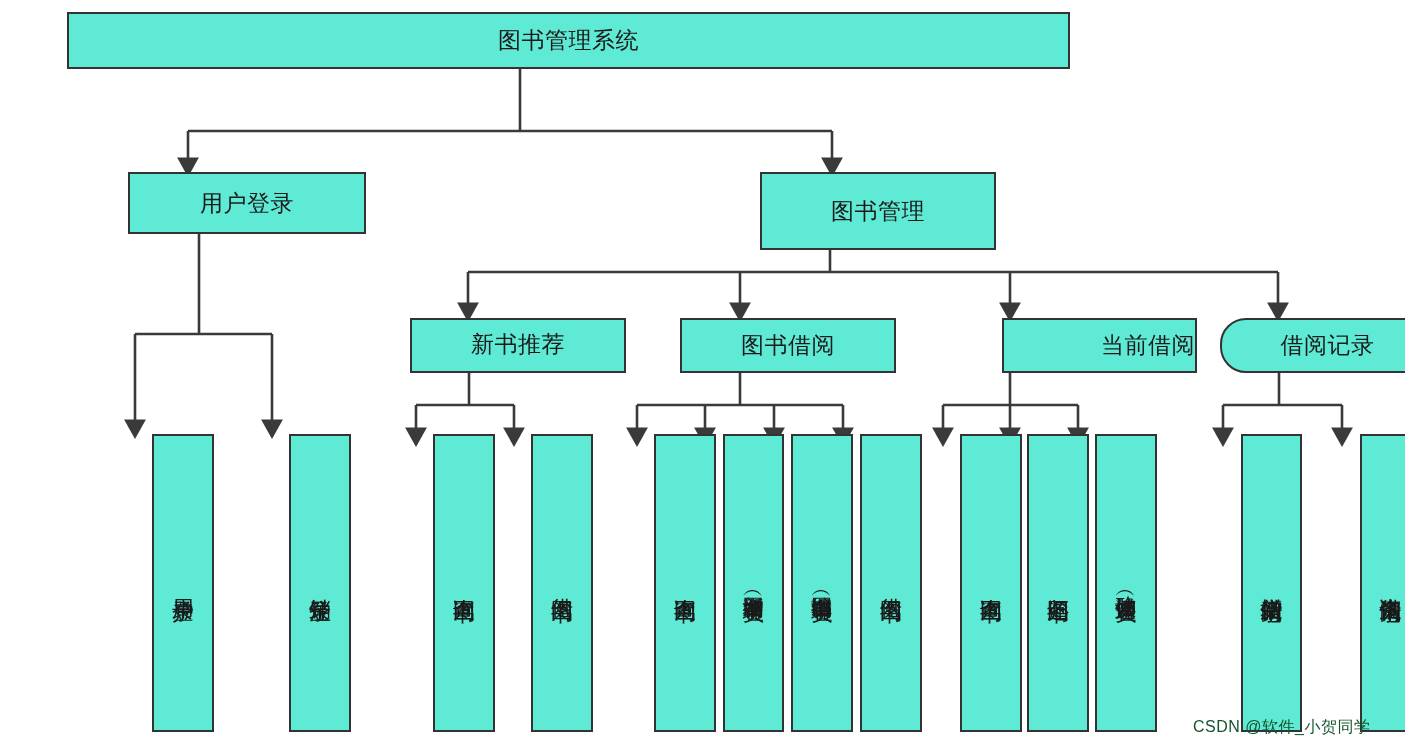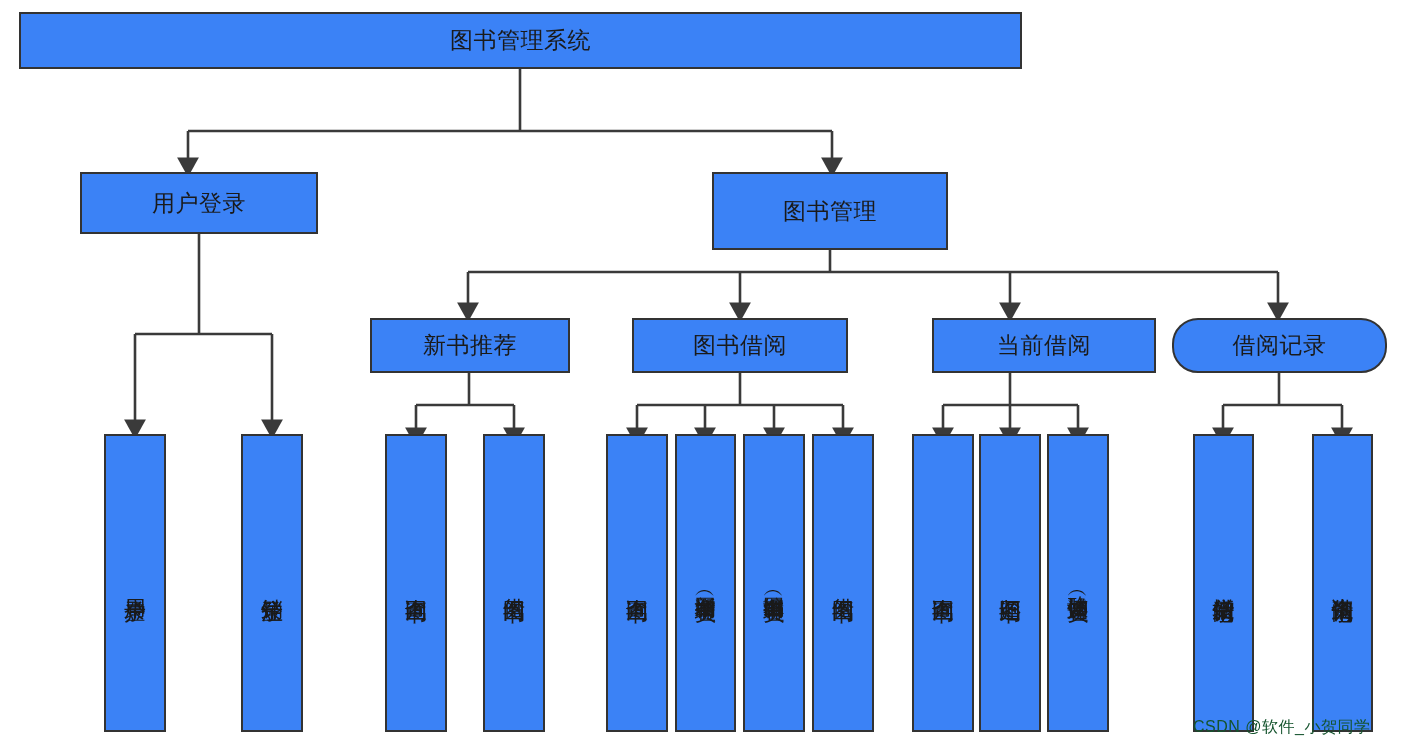--- a/index.html
+++ b/index.html
@@ -23,25 +23,26 @@
     left: 0;
     top: 0;
     width: 1405px;
     height: 747px;
     pointer-events: none;
   }
   .node {
     position: absolute;
     box-sizing: border-box;
     border: 2.5px solid #333333;
-    background: #3b82f6;
+    background: #5eead4;
     display: flex;
     align-items: center;
     justify-content: center;
     color: #1a1a1a;
+    margin-left: 48px;
   }
   .node .label {
     display: block;
     text-align: center;
     line-height: 1.05;
     white-space: nowrap;
   }
   
   .node.h .label {
     font-size: 23px;
@@ -136,27 +137,27 @@
     <span class="label">图书管理系统</span>
   </div>
 
   <div class="node h" style="left:80px; top:172px; width:238px; height:62px;">
     <span class="label">用户登录</span>
   </div>
   <div class="node h" style="left:712px; top:172px; width:236px; height:78px;">
     <span class="label">图书管理</span>
   </div>
 
-  <div class="node h" style="left:370px; top:318px; width:200px; height:55px;">
+  <div class="node h" style="left:362px; top:318px; width:216px; height:55px;font-family:Liberation Serif, serif;">
     <span class="label">新书推荐</span>
   </div>
   <div class="node h" style="left:632px; top:318px; width:216px; height:55px;">
     <span class="label">图书借阅</span>
   </div>
-  <div class="node h" style="left:932px; top:318px; width:224px; height:55px;">
+  <div class="node h" style="left:954px; top:318px; width:195px; height:55px;justify-content:flex-end;">
     <span class="label">当前借阅</span>
   </div>
   <div class="node h" style="left:1172px; top:318px; width:215px; height:55px;border-radius:26px;">
     <span class="label">借阅记录</span>
   </div>
 
   <div class="node v" style="left:104px; top:434px; width:62px; height:298px;">
     <span class="label">用户登录</span>
   </div>
   <div class="node v" style="left:241px; top:434px; width:62px; height:298px;">

